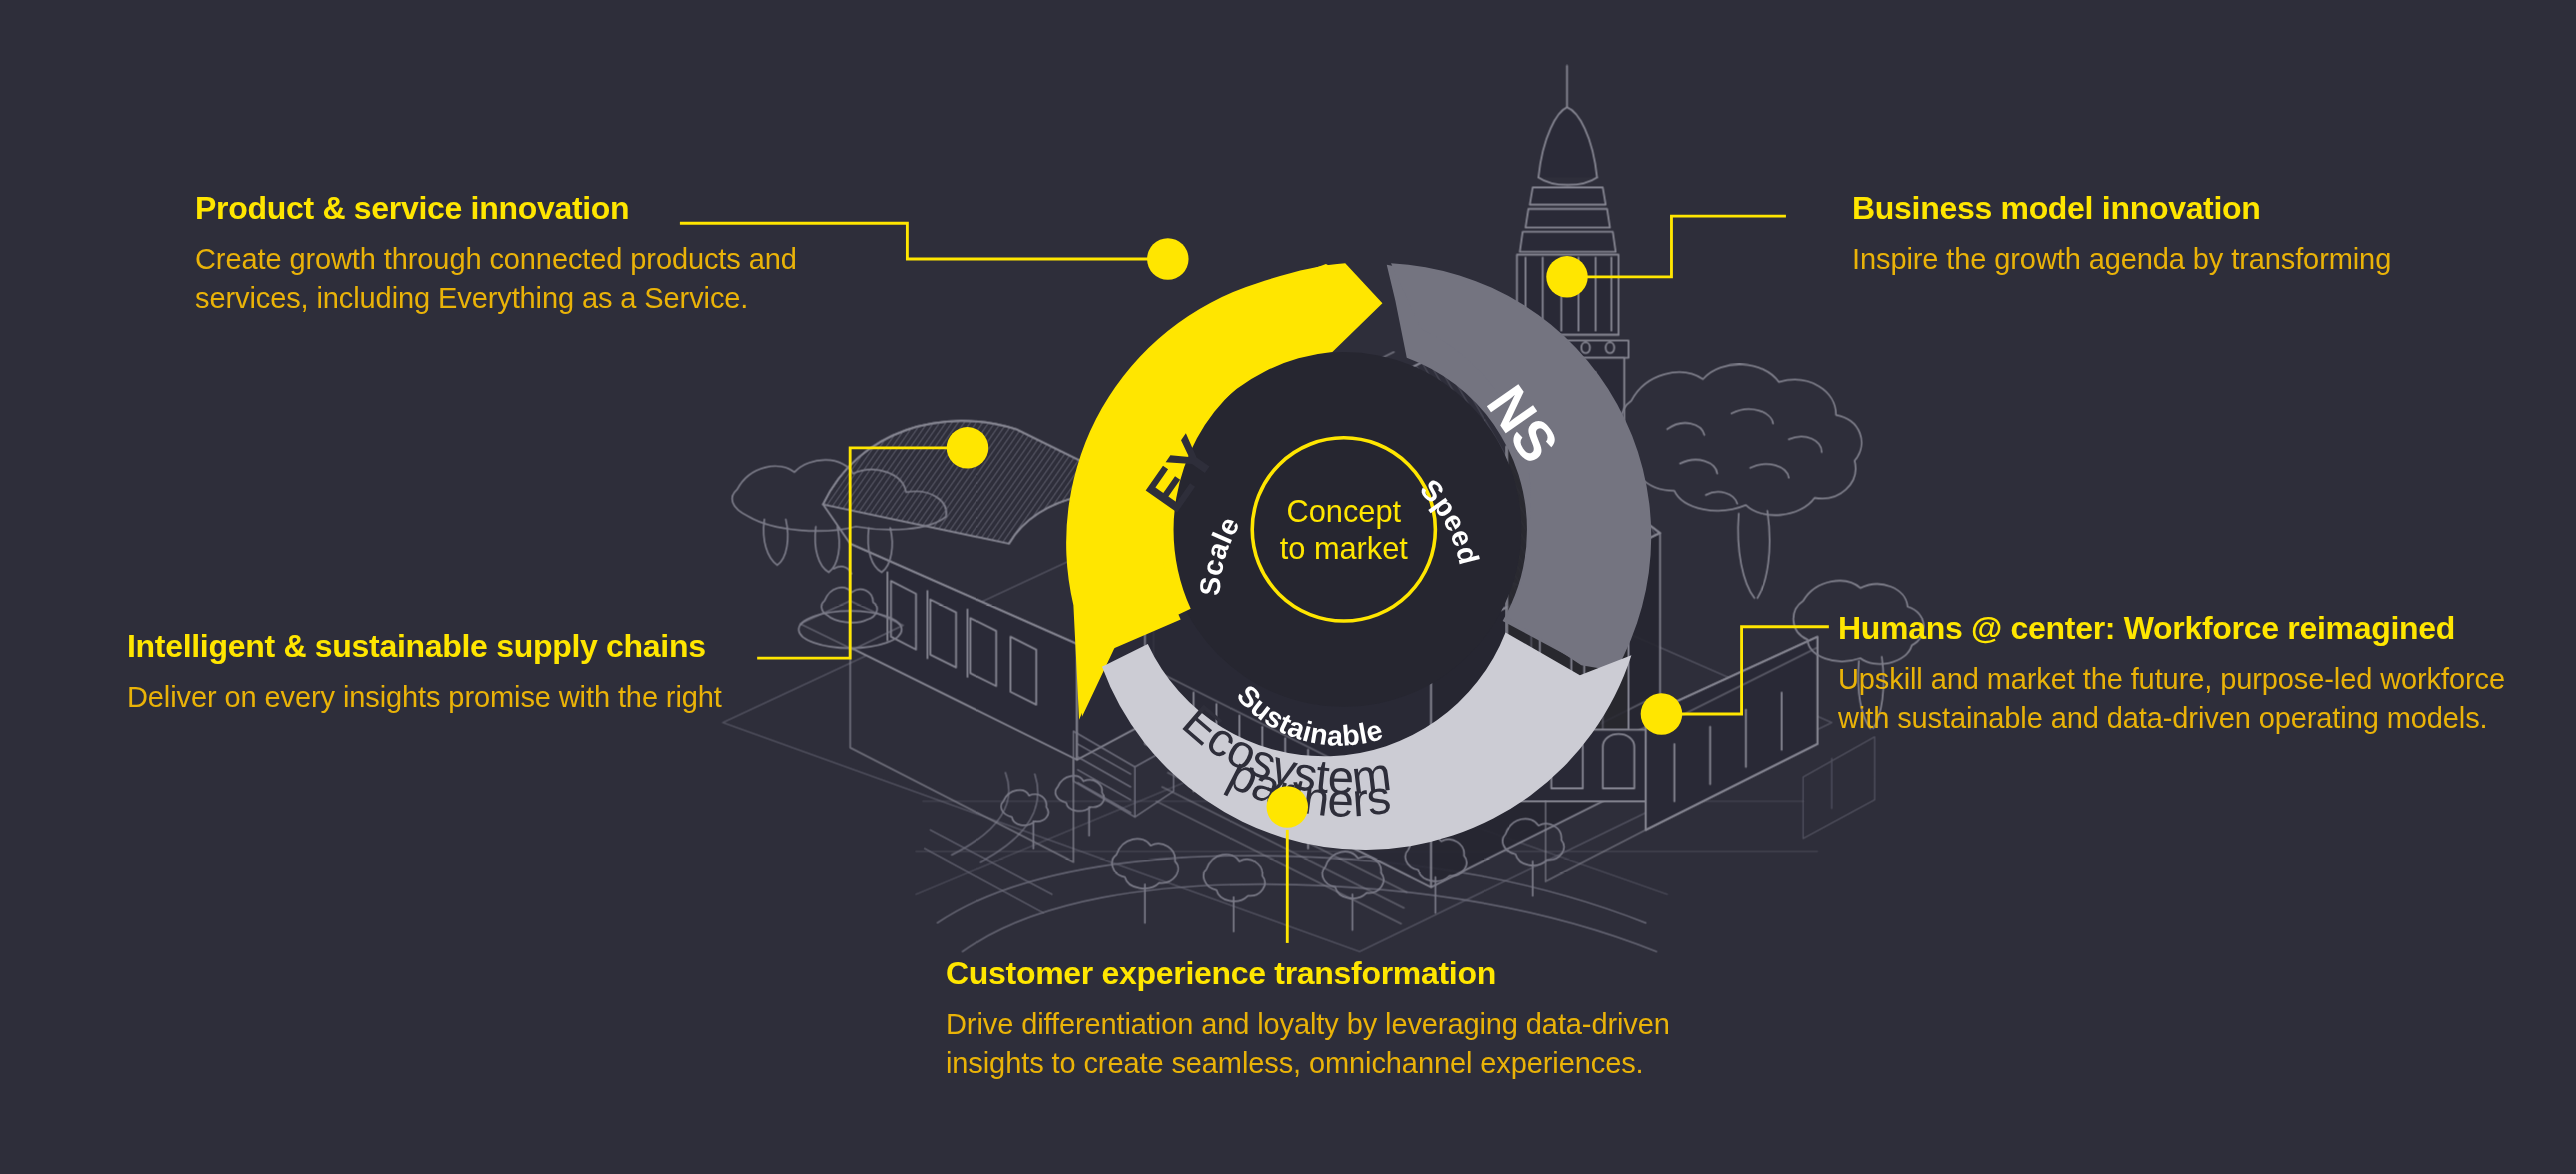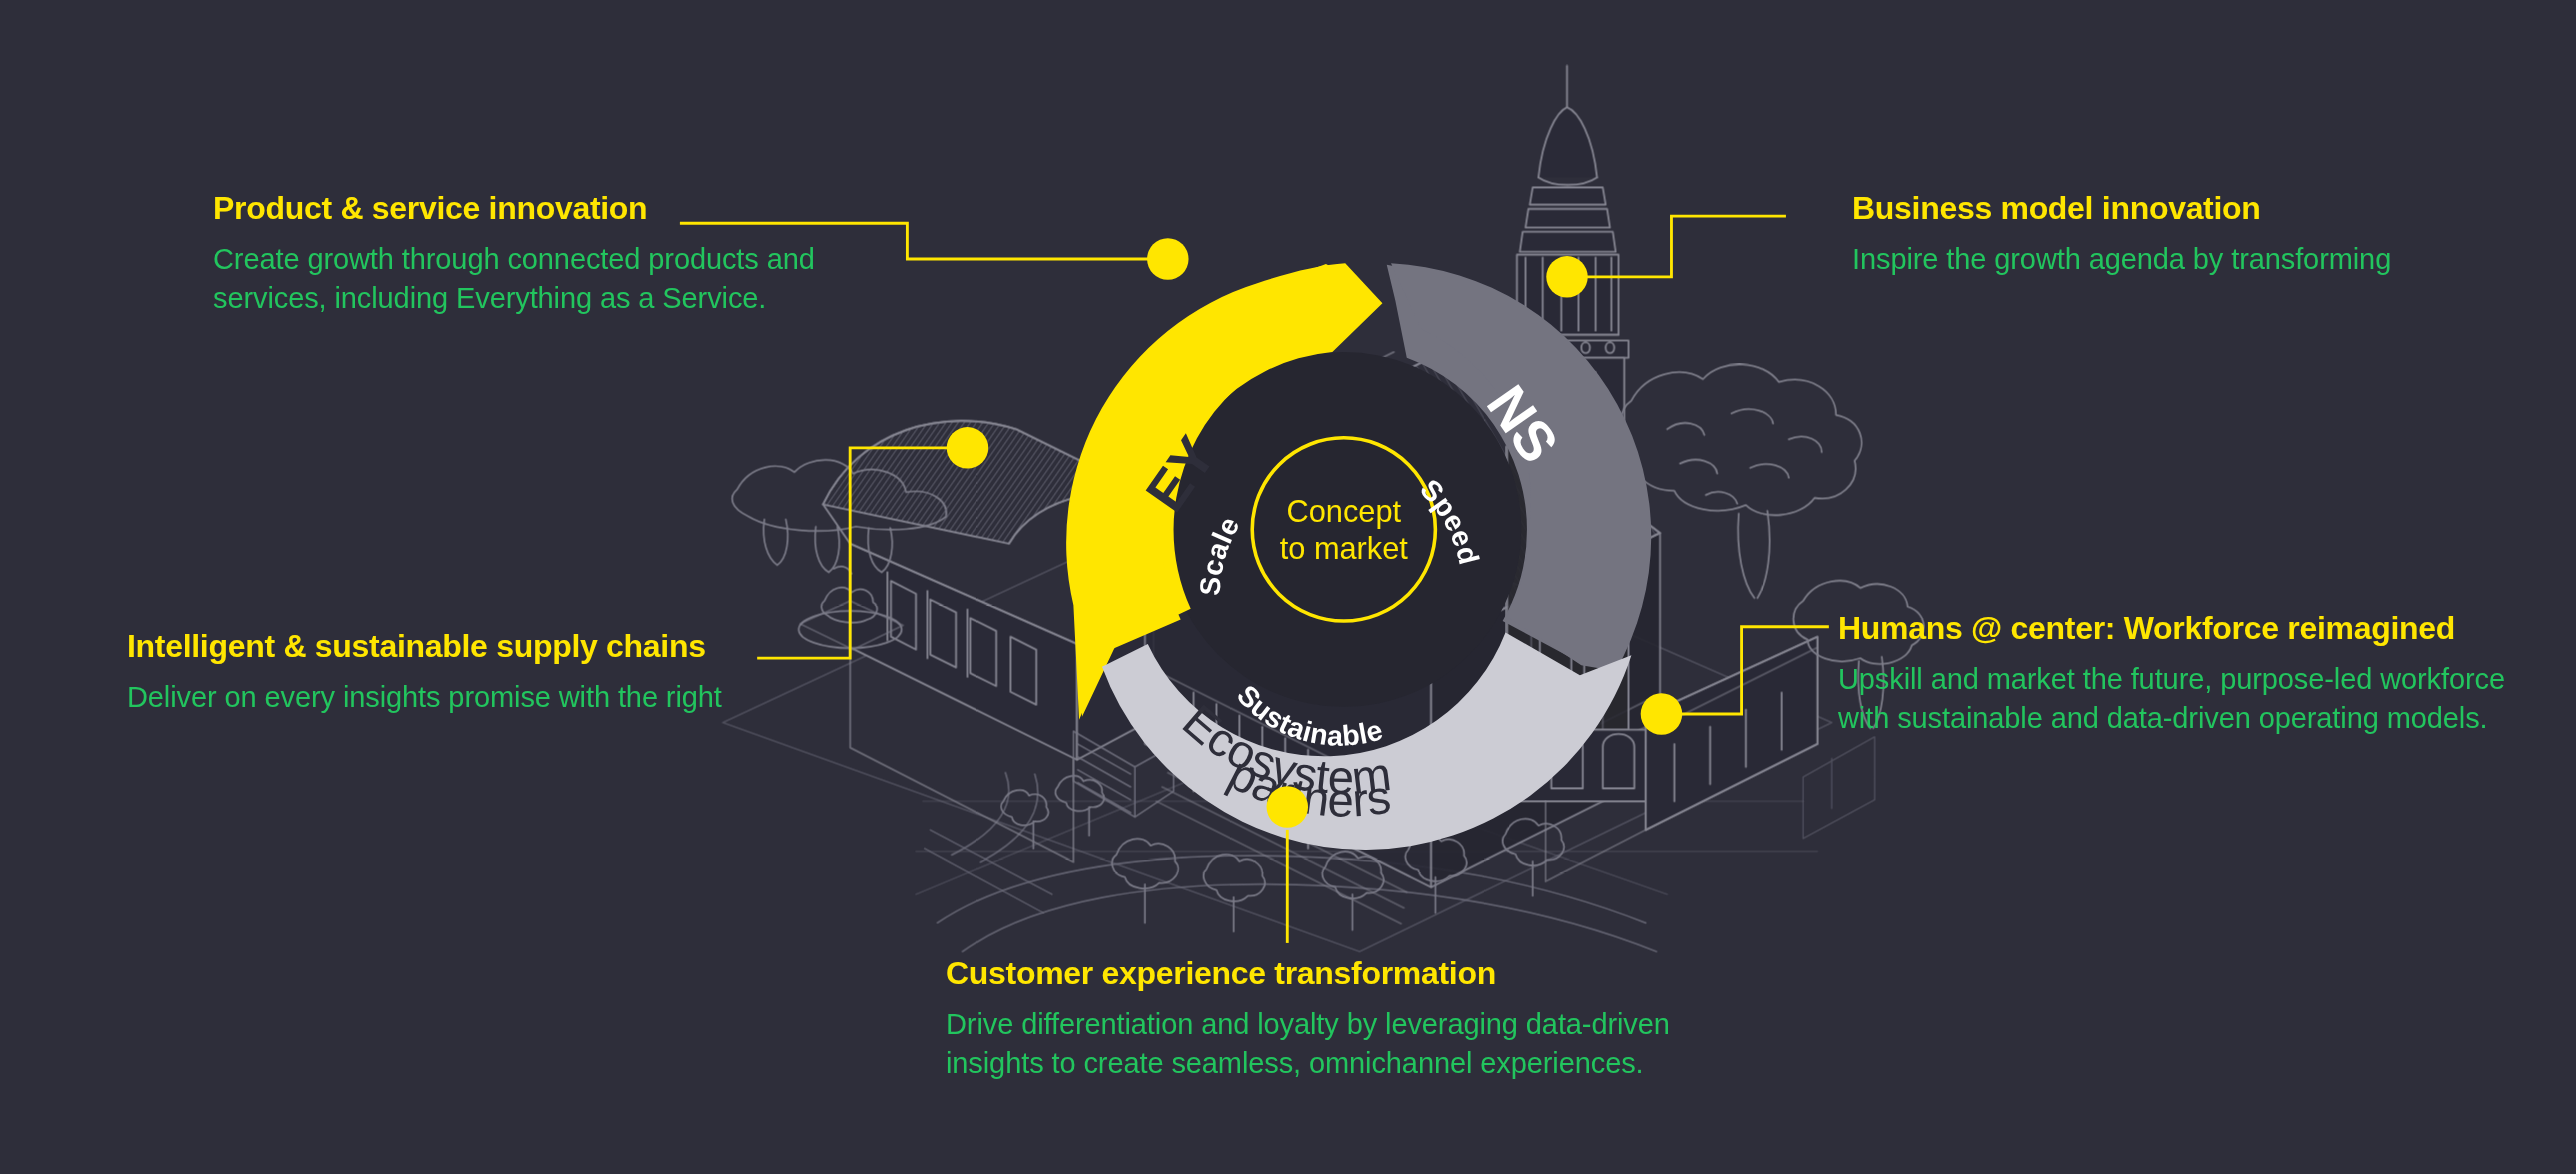--- a/index.html
+++ b/index.html
@@ -19,29 +19,29 @@
     font-size:32px;
     font-weight:bold;
     color:#ffe600;
     letter-spacing:-0.3px;
     line-height:1.06;
     white-space:nowrap;
     margin:0 0 14.3px 0;
   }
   .callout .body{
     font-size:29px;
-    color:#22c55e;
+    color:#eab308;
     line-height:1.33;
     letter-spacing:-0.1px;
     margin:0;
     font-weight:350;
   }
   .callout .body span{display:block;white-space:nowrap;}
 
-  #cal-product{left:195px;top:192px;margin-left:18px;}
+  #cal-product{left:195px;top:192px;}
   #cal-business{left:1852px;top:192px;}
   #cal-supply{left:127px;top:630px;}
   #cal-humans{left:1838px;top:612px;}
   #cal-customer{left:946px;top:957px;}
 </style>
 </head>
 <body>
 
 <div id="stage">
 

